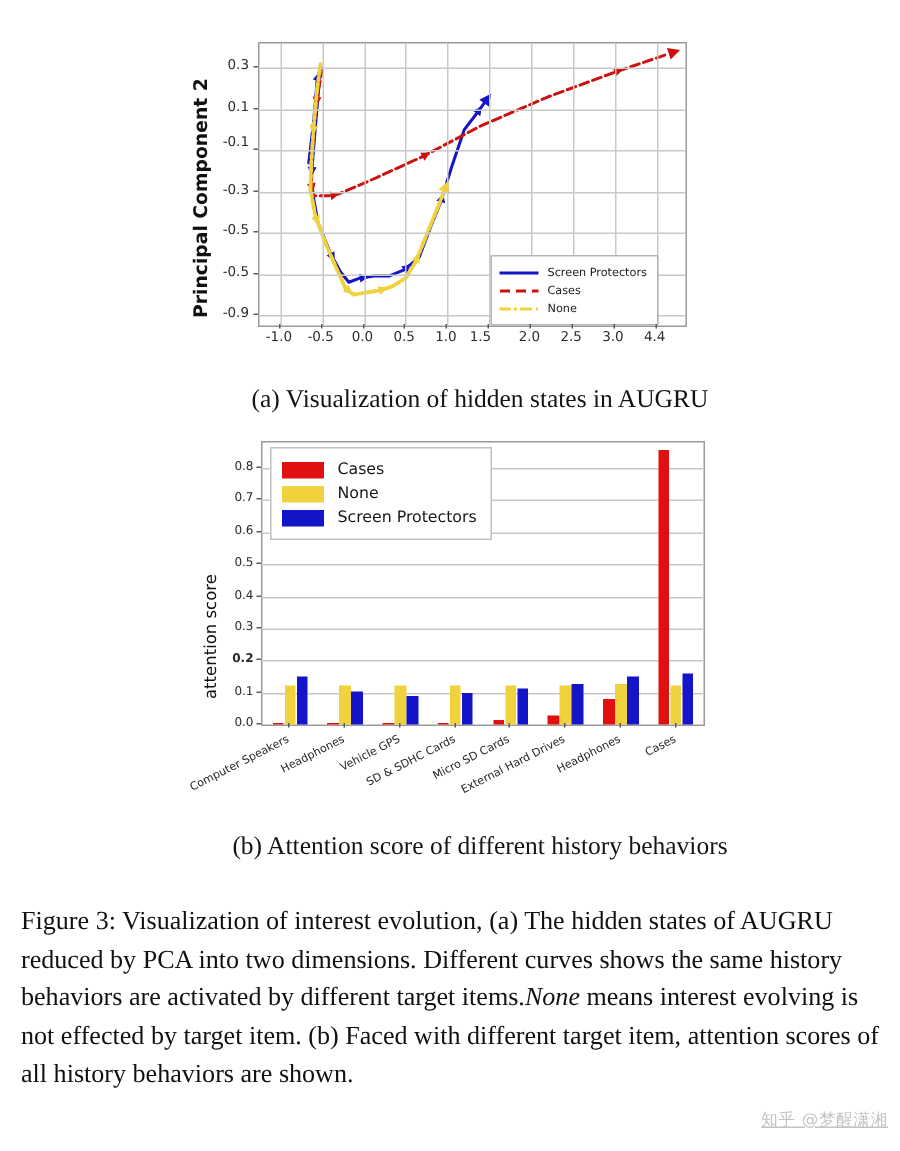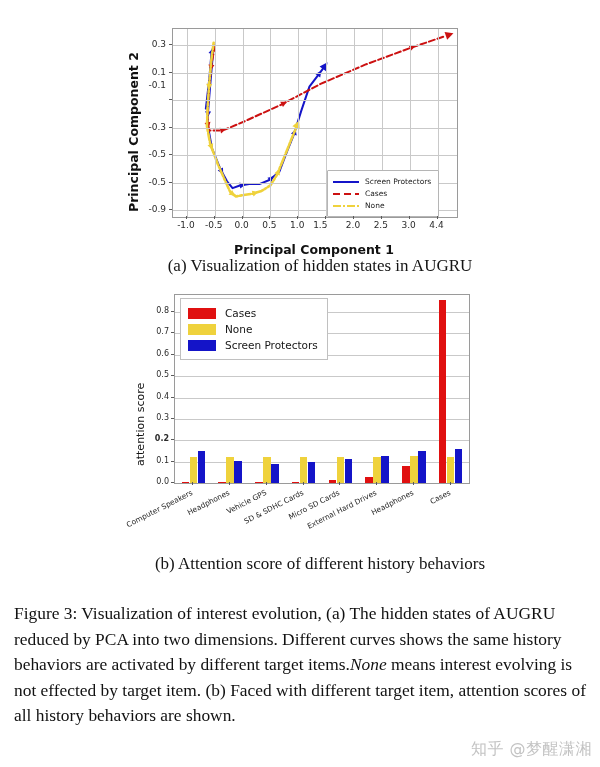--- a/index.html
+++ b/index.html
@@ -76,34 +76,33 @@
   #cap-a{top:256px;}
   #cap-b{top:554px;}
   #figure-caption{
     position:absolute;left:14px;top:601px;width:574px;
     font-family:"Liberation Serif", serif;font-size:17.4px;line-height:25.5px;
     color:#111;text-align:left;
   }
   #figure-caption .it{font-style:italic;}
   .watermark{
     position:absolute;right:8px;top:739px;
-    font-family:"DejaVu Sans", sans-serif;font-size:16px;color:#c3c3c3;
-    letter-spacing:.5px;white-space:nowrap;
+    font-family:"DejaVu Sans", sans-serif;font-size:11px;color:#c3c3c3;
+    letter-spacing:.5px;white-space:nowrap;text-decoration:underline;
   }
   svg.curves{position:absolute;left:0;top:0;overflow:visible;}
 </style>
 </head>
 <body>
 
 <div class="fig-wrap">
 
   <div class="chart-box" id="chart-a">
 
     <div class="axis-title" id="ylabel-a">Principal Component 2</div>
-    <div class="axis-title" id="xlabel-a">Principal Component 1</div>
 
     <div class="plot-area" id="plot-a">
       <svg class="curves" id="curves-a" width="286" height="190">
           <path d="M32.85,79.59 L36.20,50.77 L38.42,24.70 L40.65,16.47 L37.31,54.89 L35.08,82.34 L34.53,94.69 L38.98,119.39 L47.33,139.97 L54.02,152.32 L59.58,159.18 L66.82,156.44 L76.29,155.07 L86.31,155.07 L96.34,150.95 L106.36,142.72 L114.16,122.13 L120.84,105.66 L128.08,82.34 L136.43,57.64 L144.78,46.66 L149.80,39.80" fill="none" stroke="#1414c8" stroke-width="2" stroke-linejoin="round" stroke-linecap="round"></path>
           <polygon points="0,-3 6,0 0,3" fill="#1414c8" transform="translate(38.42,24.70) rotate(-74.9)"></polygon>
           <polygon points="0,-3 6,0 0,3" fill="#1414c8" transform="translate(35.08,82.34) rotate(92.6)"></polygon>
           <polygon points="0,-3 6,0 0,3" fill="#1414c8" transform="translate(47.33,139.97) rotate(61.6)"></polygon>
           <polygon points="0,-3 6,0 0,3" fill="#1414c8" transform="translate(66.82,156.44) rotate(-8.2)"></polygon>
           <polygon points="0,-3 6,0 0,3" fill="#1414c8" transform="translate(96.34,150.95) rotate(-39.4)"></polygon>
           <polygon points="0,-3 6,0 0,3" fill="#1414c8" transform="translate(120.84,105.66) rotate(-72.8)"></polygon>
@@ -184,21 +183,21 @@
       <div class="tick-label" style="left: 312.51px; top: 206px; width: 24px; text-align: center;">4.4</div>
       <div class="tickmark" style="left: 324.51px; top: 202px; width: 1px; height: 3px;"></div>
       <div class="tick-label ytick" style="left: 24px; top: 190.139px;">-0.9</div>
       <div class="tickmark" style="left: 57px; top: 195.139px; width: 3px; height: 1px;"></div>
       <div class="tick-label ytick" style="left: 24px; top: 162.693px;">-0.5</div>
       <div class="tickmark" style="left: 57px; top: 167.693px; width: 3px; height: 1px;"></div>
       <div class="tick-label ytick" style="left: 24px; top: 135.248px;">-0.5</div>
       <div class="tickmark" style="left: 57px; top: 140.248px; width: 3px; height: 1px;"></div>
       <div class="tick-label ytick" style="left: 24px; top: 107.803px;">-0.3</div>
       <div class="tickmark" style="left: 57px; top: 112.803px; width: 3px; height: 1px;"></div>
-      <div class="tick-label ytick" style="left: 24px; top: 66px; text-align: right;">-0.1</div>
+      <div class="tick-label ytick" style="left: 24px; top: 76px; text-align: right;">-0.1</div>
       <div class="tickmark" style="left: 57px; top: 85.3577px; width: 3px; height: 1px;"></div>
       <div class="tick-label ytick" style="left: 24px; top: 52.9124px;">0.1</div>
       <div class="tickmark" style="left: 57px; top: 57.9124px; width: 3px; height: 1px;"></div>
       <div class="tick-label ytick" style="left: 24px; top: 25.4672px;">0.3</div>
       <div class="tickmark" style="left: 57px; top: 30.4672px; width: 3px; height: 1px;"></div>
     </div>
 
   <div class="subcap" id="cap-a">(a) Visualization of hidden states in AUGRU</div>
 
   <div class="chart-box" id="chart-b">

